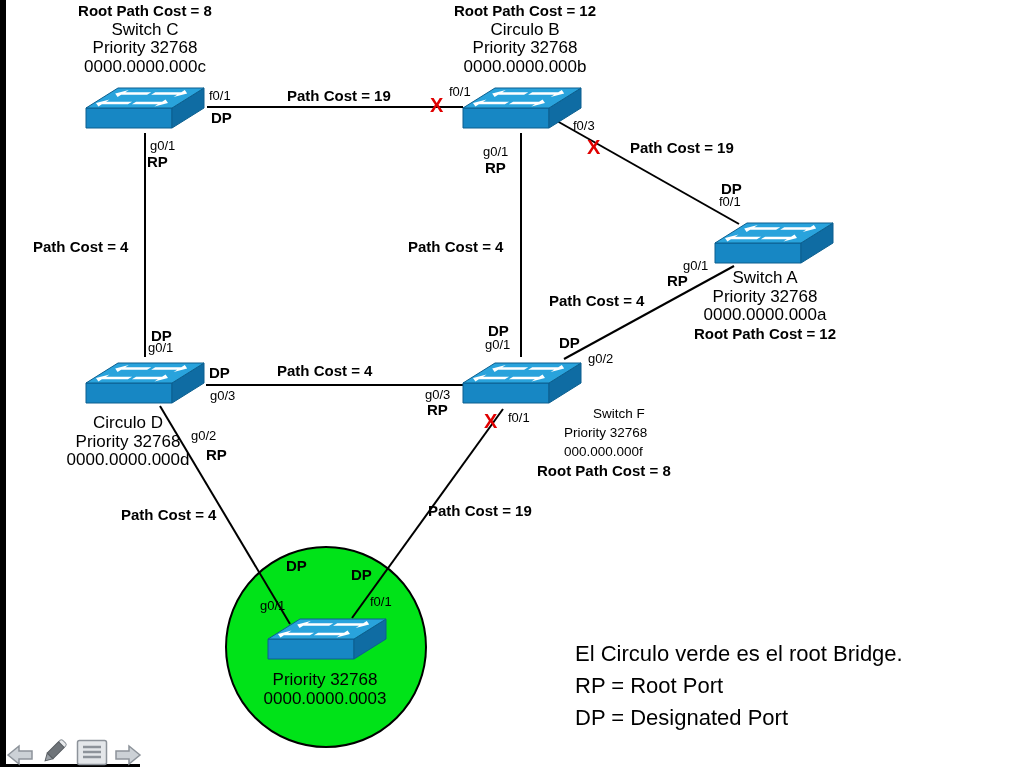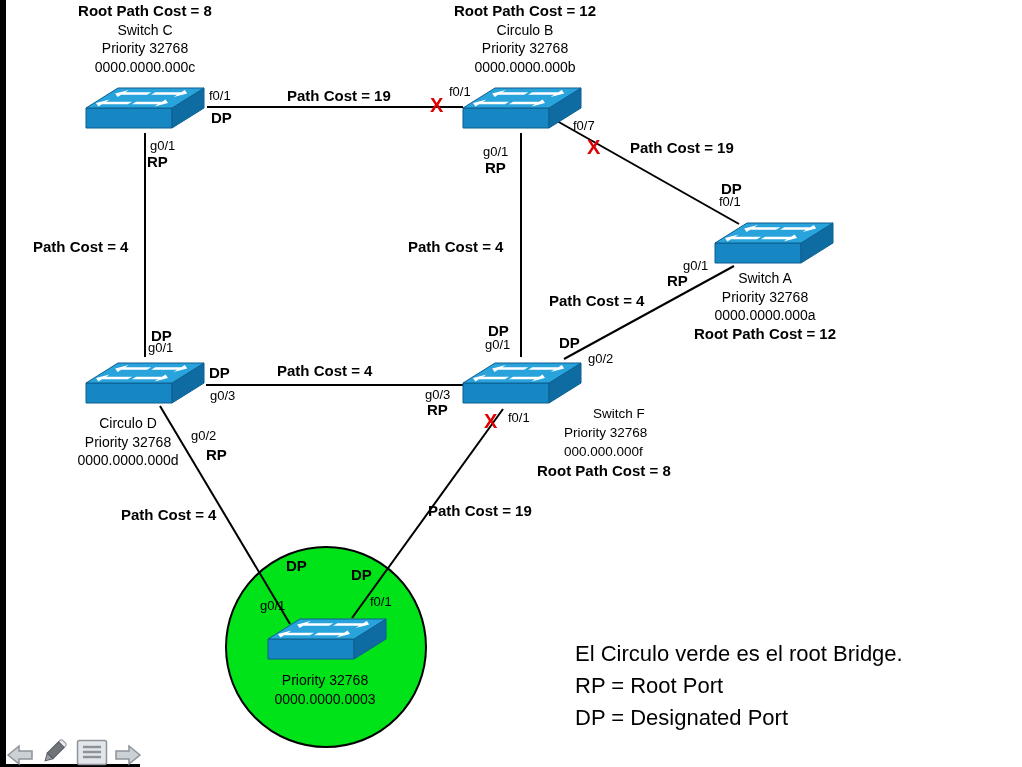--- a/index.html
+++ b/index.html
@@ -8,21 +8,21 @@
     font-family:"Liberation Sans", sans-serif;color:#000;overflow:hidden;padding-left:19px;
   }
   .edge-left{position:absolute;left:0;top:0;width:6px;height:767px;background:#000;}
   .edge-bottom{position:absolute;left:0;top:764px;width:140px;height:3px;background:#000;}
   svg.layer{position:absolute;left:0;top:0;}
   .lbl{position:absolute;font-size:13px;white-space:nowrap;line-height:1;}
   .lbl.port{font-size:13px;text-align:right;}
   .lbl.bold{font-weight:bold;font-size:15px;}
   .lbl.xmark{font-weight:bold;font-size:20px;color:#e00000;}
   .swblock{position:absolute;width:200px;text-align:center;}
-  .swblock div{font-size:14px;line-height:18.5px;}
+  .swblock div{font-size:17px;line-height:18.5px;}
   .swblock .costline{font-weight:bold;font-size:15px;}
   .fline{position:absolute;font-size:13.5px;white-space:nowrap;line-height:1;}
   .fline.costline{font-weight:bold;font-size:15px;}
   .legend{position:absolute;left:575px;top:638px;font-size:22px;line-height:32px;}
   .swicon{position:absolute;width:122px;height:54px;}
   .toolbar{position:absolute;left:6px;top:736px;display:flex;align-items:flex-end;gap:6px;}
   .toolbtn{cursor:pointer;}
 </style>
 </head>
 <body>
@@ -130,21 +130,21 @@
   <div class="lbl xmark" style="left:484px;top:411px">X</div>
 
   <div class="lbl port" style="left:209px;top:89px">f0/1</div>
   <div class="lbl bold" style="left:211px;top:110px">DP</div>
   <div class="lbl port" style="left:150px;top:139px">g0/1</div>
   <div class="lbl bold" style="left:147px;top:154px">RP</div>
 
   <div class="lbl port" style="left:449px;top:85px">f0/1</div>
   <div class="lbl port" style="left:483px;top:145px">g0/1</div>
   <div class="lbl bold" style="left:485px;top:160px">RP</div>
-  <div class="lbl port" style="left:573px;top:119px">f0/7</div>
+  <div class="lbl port" style="left:573px;top:119px">f0/3</div>
 
   <div class="lbl bold" style="left:721px;top:181px">DP</div>
   <div class="lbl port" style="left:719px;top:195px">f0/1</div>
   <div class="lbl port" style="left:683px;top:259px">g0/1</div>
   <div class="lbl bold" style="left:667px;top:273px">RP</div>
 
   <div class="lbl bold" style="left:151px;top:328px">DP</div>
   <div class="lbl port" style="left:148px;top:341px">g0/1</div>
   <div class="lbl bold" style="left:209px;top:365px">DP</div>
   <div class="lbl port" style="left:210px;top:389px">g0/3</div>

